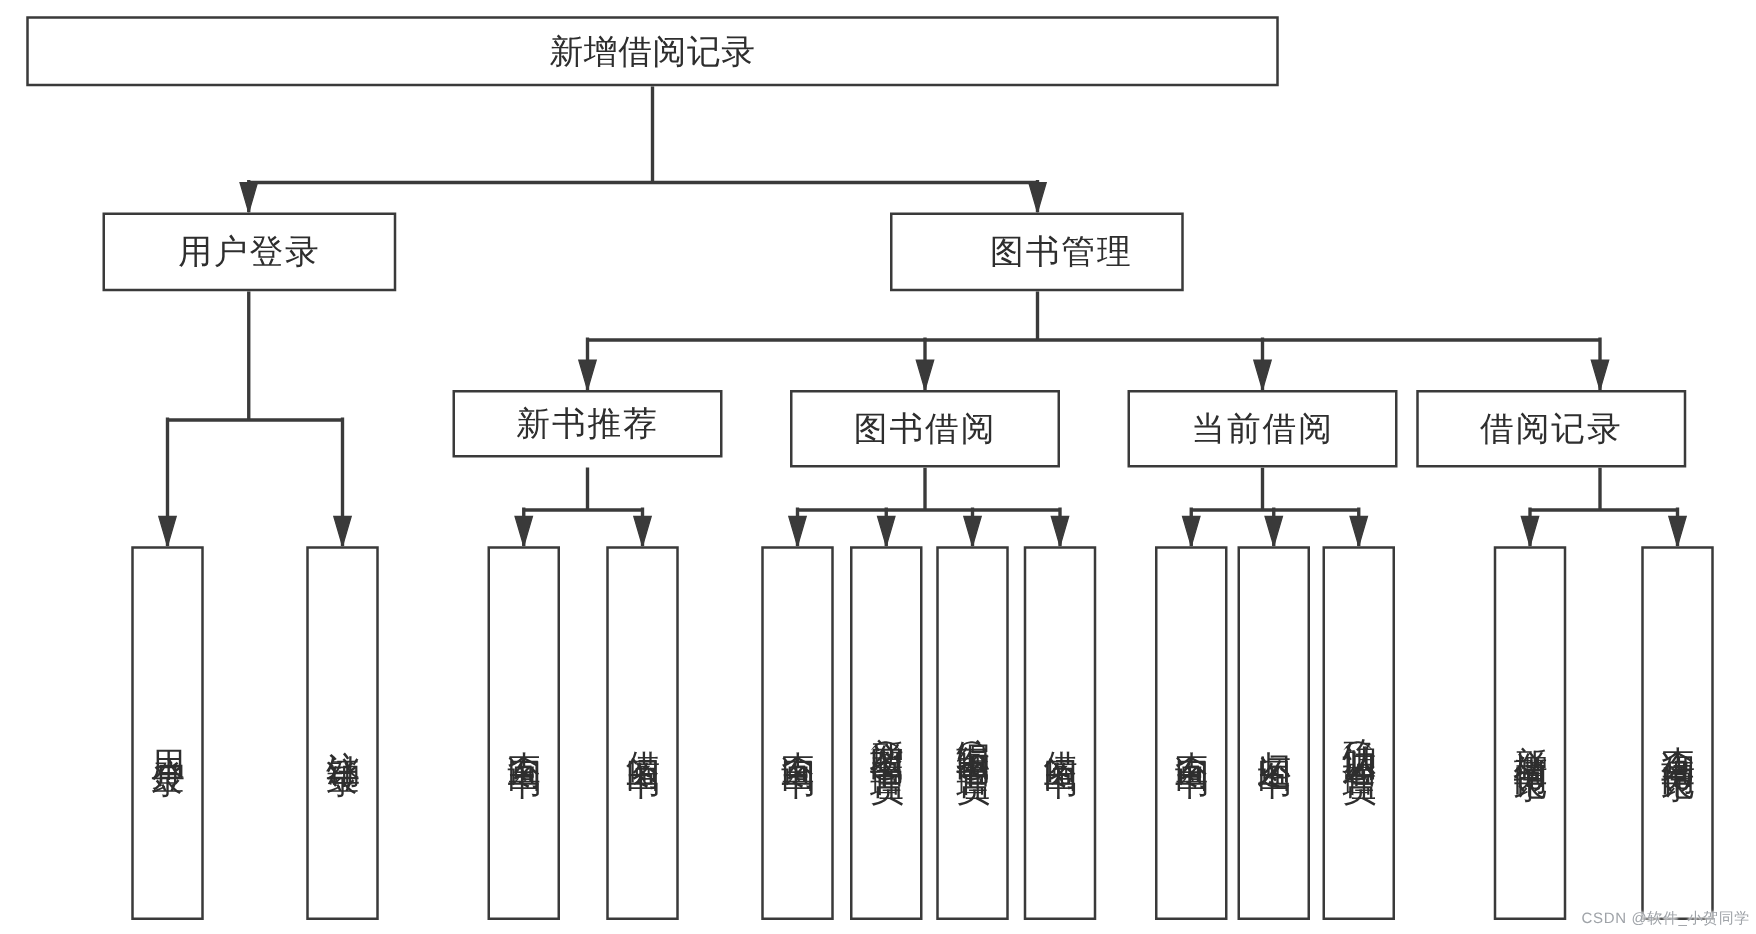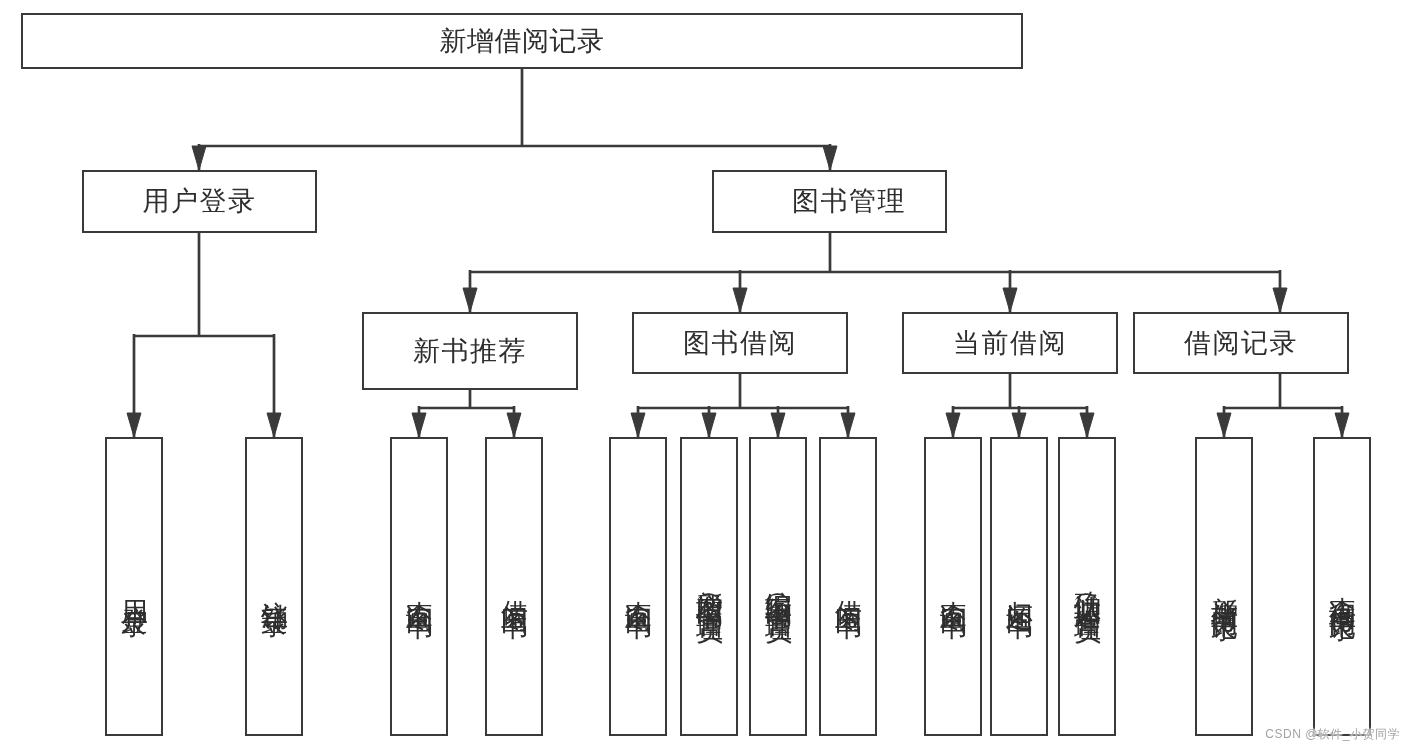--- a/index.html
+++ b/index.html
@@ -112,21 +112,21 @@
       <line x1="1224" y1="406" x2="1224" y2="437" marker-end="url(#arrow)"></line>
       <line x1="1342" y1="406" x2="1342" y2="437" marker-end="url(#arrow)"></line>
     </g>
   </svg>
 
   <div class="box title" style="left:21px; top:13px; width:1002px; height:56px;">新增借阅记录</div>
 
   <div class="box" style="left:82px; top:170px; width:235px; height:63px;">用户登录</div>
   <div class="box" style="left:712px; top:170px; width:235px; height:63px;padding-left:39px;">图书管理</div>
 
-  <div class="box" style="left:362px; top:312px; width:216px; height:78px;">新书推荐</div>
+  <div class="box" style="left:362px; top:312px; width:216px; height:54px;">新书推荐</div>
   <div class="box" style="left:902px; top:312px; width:216px; height:62px;">当前借阅</div>
   <div class="box" style="left:632px; top:312px; width:216px; height:62px;">图书借阅</div>
   <div class="box" style="left:1133px; top:312px; width:216px; height:62px;">借阅记录</div>
 
   <div class="box vbox" style="left:105px; top:437px; width:58px; height:299px;">用户登录</div>
   <div class="box vbox" style="left:245px; top:437px; width:58px; height:299px;">注销登录</div>
 
   <div class="box vbox" style="left:390px; top:437px; width:58px; height:299px;">查询图书</div>
   <div class="box vbox" style="left:485px; top:437px; width:58px; height:299px;">借阅图书</div>
 

